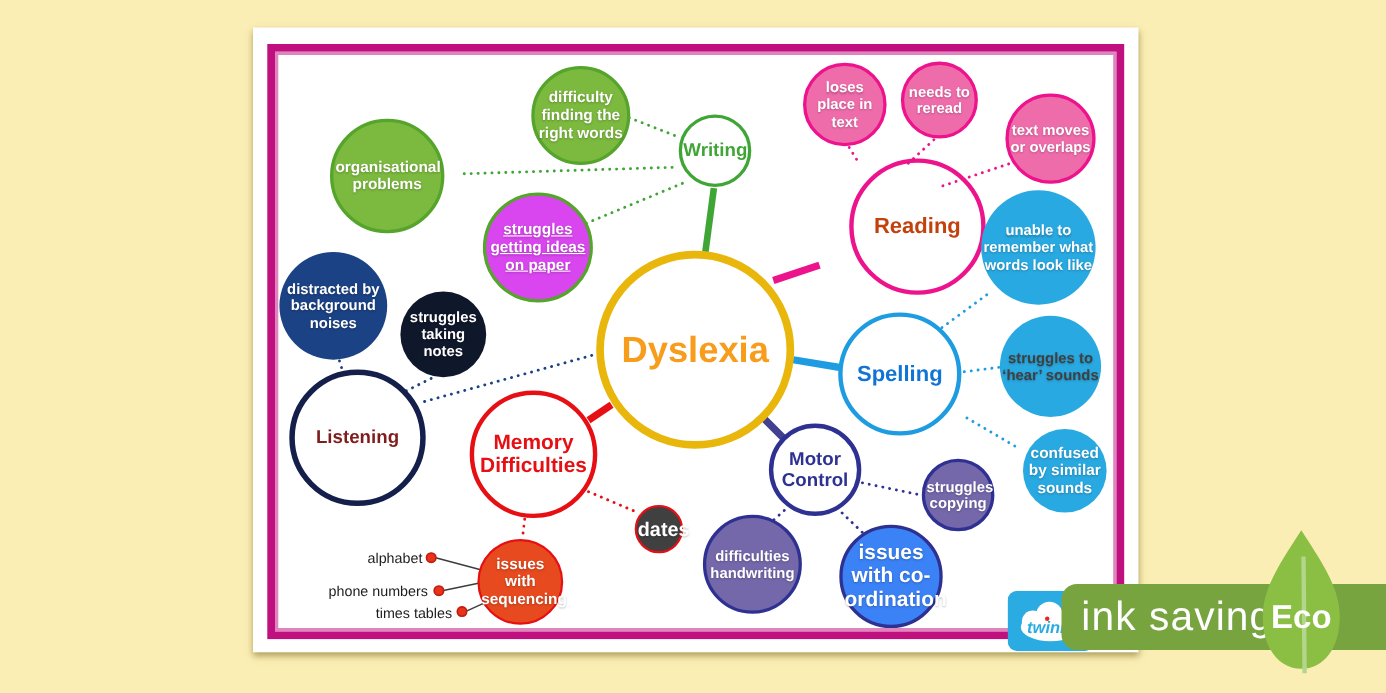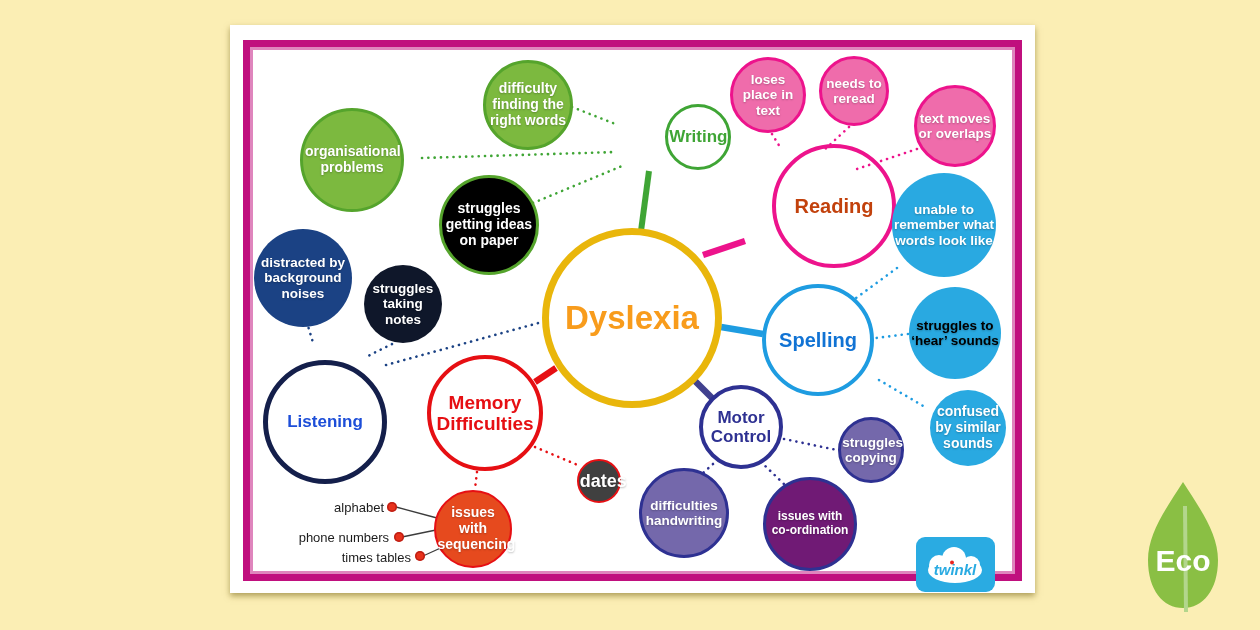--- a/index.html
+++ b/index.html
@@ -84,72 +84,72 @@
       <line x1="477" y1="472" x2="475" y2="489" stroke="#e60f13" stroke-width="2.6" stroke-dasharray="0.1 6.2" stroke-linecap="round"></line>
       <line x1="396" y1="507" x2="437" y2="518" stroke="#3c3c3c" stroke-width="1.3"></line>
       <line x1="402" y1="537" x2="436" y2="530" stroke="#3c3c3c" stroke-width="1.3"></line>
       <line x1="423" y1="556" x2="445" y2="546" stroke="#3c3c3c" stroke-width="1.3"></line>
     </svg>
 
   <div id="node-layer">
       <div class="node" style="left: 542px; top: 228px; height: 180px; width: 180px; background: transparent; border: 7px solid rgb(233, 182, 11); color: rgb(248, 156, 28); font-size: 33px; text-align: center;">
         <span>Dyslexia</span>
       </div>
-      <div class="node" style="left: 617px; top: 104px; height: 66px; width: 66px; background: transparent; border: 3.5px solid rgb(63, 165, 53); color: rgb(63, 165, 53); font-size: 17px; margin-left: 48px;">
+      <div class="node" style="left: 617px; top: 104px; height: 66px; width: 66px; background: transparent; border: 3.5px solid rgb(63, 165, 53); color: rgb(63, 165, 53); font-size: 17px;">
         <span>Writing</span>
       </div>
       <div class="node" style="left: 772px; top: 144px; height: 124px; width: 124px; background: transparent; border: 4.5px solid rgb(237, 19, 140); color: #c2410c; font-size: 20px;">
         <span>Reading</span>
       </div>
       <div class="node" style="left: 762px; top: 284px; height: 112px; width: 112px; background: transparent; border: 4.5px solid rgb(30, 156, 225); color: rgb(17, 115, 212); font-size: 20px;">
         <span>Spelling</span>
       </div>
       <div class="node" style="left: 699px; top: 385px; height: 84px; width: 84px; background: transparent; border: 4.5px solid rgb(46, 49, 146); color: rgb(46, 49, 146); font-size: 17px;">
         <span>Motor Control</span>
       </div>
       <div class="node" style="left: 427px; top: 355px; height: 116px; width: 116px; background: transparent; border: 4.5px solid rgb(230, 15, 19); color: rgb(230, 15, 19); font-size: 19px;">
         <span>Memory Difficulties</span>
       </div>
-      <div class="node" style="left: 263px; top: 360px; height: 124px; width: 124px; background: transparent; border: 5px solid rgb(20, 31, 75); color: #1d4ed8; font-size: 17px;">
+      <div class="node" style="left: 263px; top: 336px; height: 124px; width: 124px; background: transparent; border: 5px solid rgb(20, 31, 75); color: #7f1d1d; font-size: 17px;">
         <span>Listening</span>
       </div>
       <div class="node sat" style="left: 483px; top: 60px; height: 90px; width: 90px; background: rgb(124, 185, 63); border: 3px solid rgb(85, 164, 44); color: rgb(255, 255, 255); font-size: 14px;">
         <span>difficulty finding the right words</span>
       </div>
       <div class="node sat" style="left: 300px; top: 108px; height: 104px; width: 104px; background: rgb(124, 185, 63); border: 3px solid rgb(85, 164, 44); color: rgb(255, 255, 255); font-size: 14px;">
         <span>organisational problems</span>
       </div>
-      <div class="node sat" style="left: 439px; top: 175px; height: 100px; width: 100px; background: #000000; border: 3px solid rgb(85, 164, 44); color: rgb(255, 255, 255); font-size: 14px;">
+      <div class="node sat" style="left: 439px; top: 175px; height: 100px; width: 100px; background: #d946ef; border: 3px solid rgb(85, 164, 44); color: rgb(255, 255, 255); font-size: 14px; text-decoration: underline;">
         <span>struggles getting ideas on paper</span>
       </div>
       <div class="node sat" style="left: 730px; top: 57px; height: 76px; width: 76px; background: rgb(239, 108, 171); border: 3px solid rgb(237, 19, 140); color: rgb(255, 255, 255); font-size: 13.5px;">
         <span>loses place in text</span>
       </div>
       <div class="node sat" style="left: 819px; top: 56px; height: 70px; width: 70px; background: rgb(239, 108, 171); border: 3px solid rgb(237, 19, 140); color: rgb(255, 255, 255); font-size: 13.5px; justify-content: center;">
         <span>needs to reread</span>
       </div>
       <div class="node sat" style="left: 914px; top: 85px; height: 82px; width: 82px; background: rgb(239, 108, 171); border: 3px solid rgb(237, 19, 140); color: rgb(255, 255, 255); font-size: 13.5px;">
         <span>text moves or overlaps</span>
       </div>
       <div class="node sat" style="left: 892px; top: 173px; height: 104px; width: 104px; background: rgb(41, 169, 225); color: rgb(255, 255, 255); font-size: 13.5px;">
         <span>unable to remember what words look like</span>
       </div>
-      <div class="node sat" style="left: 909px; top: 287px; height: 92px; width: 92px; background: rgb(41, 169, 225); color: #000000; font-size: 13.5px; justify-content: center;">
+      <div class="node sat" style="left: 909px; top: 287px; height: 92px; width: 92px; background: rgb(41, 169, 225); color: #404040; font-size: 13.5px; justify-content: center;">
         <span>struggles to ‘hear’ sounds</span>
       </div>
       <div class="node sat" style="left: 919px; top: 390px; height: 76px; width: 76px; background: rgb(41, 169, 225); color: rgb(255, 255, 255); font-size: 14px; margin-left: 11px;">
         <span>confused by similar sounds</span>
       </div>
       <div class="node sat" style="left: 838px; top: 417px; height: 66px; width: 66px; background: rgb(116, 104, 171); border: 3px solid rgb(46, 49, 146); color: rgb(255, 255, 255); font-size: 13.5px;">
         <span>struggles copying</span>
       </div>
       <div class="node sat" style="left: 639px; top: 468px; height: 90px; width: 90px; background: rgb(116, 104, 171); border: 3px solid rgb(46, 49, 146); color: rgb(255, 255, 255); font-size: 13.5px;">
         <span>difficulties handwriting</span>
       </div>
-      <div class="node sat" style="left: 763px; top: 477px; height: 94px; width: 94px; background: #701a75; border: 3px solid rgb(46, 49, 146); color: rgb(255, 255, 255); font-size: 12px;">
+      <div class="node sat" style="left: 763px; top: 477px; height: 94px; width: 94px; background: #3b82f6; border: 3px solid rgb(46, 49, 146); color: rgb(255, 255, 255); font-size: 19px;">
         <span>issues with co-ordination</span>
       </div>
       <div class="node sat" style="left: 254px; top: 229px; height: 98px; width: 98px; background: rgb(27, 66, 132); color: rgb(255, 255, 255); font-size: 13.5px;">
         <span>distracted by background noises</span>
       </div>
       <div class="node sat" style="left: 364px; top: 265px; height: 78px; width: 78px; background: #0f172a; color: rgb(255, 255, 255); font-size: 13.5px;">
         <span>struggles taking notes</span>
       </div>
       <div class="node sat" style="left: 577px; top: 459px; height: 44px; width: 44px; background: #404040; border: 2.5px solid rgb(230, 15, 19); color: rgb(255, 255, 255); font-size: 18px;">
         <span>dates</span>
@@ -174,20 +174,23 @@
         <ellipse cx="39" cy="33" rx="27" ry="13"></ellipse>
         <circle cx="23" cy="28" r="10"></circle>
         <circle cx="38" cy="22" r="12"></circle>
         <circle cx="55" cy="28" r="9"></circle>
       </g>
       <text class="tw-text" x="39" y="38" text-anchor="middle" style="fill:var(--logoBlue,#2aabe2)">twinkl</text>
       <circle cx="36" cy="25.5" r="2" style="fill:var(--logoDot,#e8251f)"></circle>
     </svg>
   </div>
 
+  <div class="ecobar">
+    <span class="ink-label">ink saving</span>
+  </div>
 
   <svg class="leaf" width="86" height="140" viewBox="0 0 86 140">
     <path d="M42 6 C 24 34, 7 58, 7 84 C 7 114, 22 132, 42 132 C 62 132, 77 114, 77 84 C 77 58, 60 34, 42 6 Z" style="fill:var(--leafColor,#8abf44)"></path>
     <line x1="44" y1="30" x2="45" y2="136" stroke-width="4" style="stroke:var(--leafStem,#b3d68c)"></line>
     <text class="leaf-eco" x="42" y="95" text-anchor="middle">Eco</text>
   </svg>
 
 </div>
 
 </body></html>

